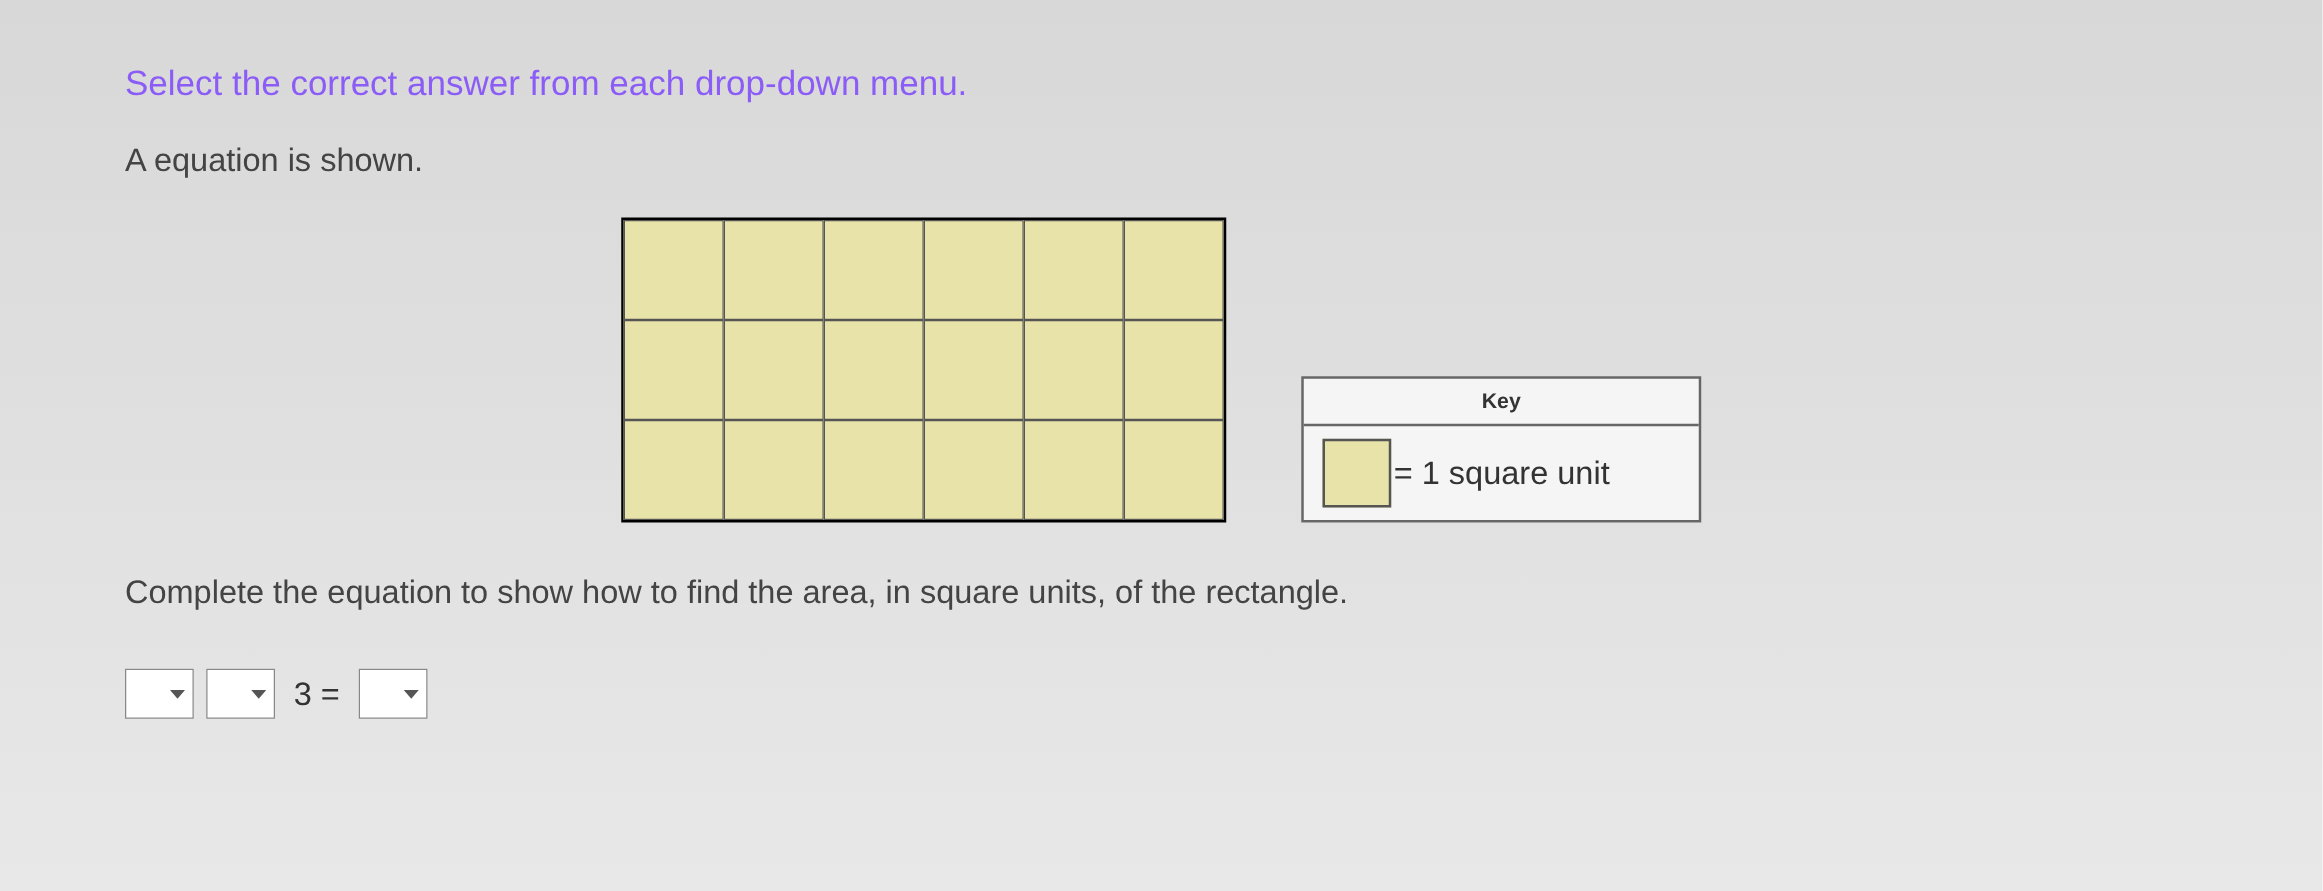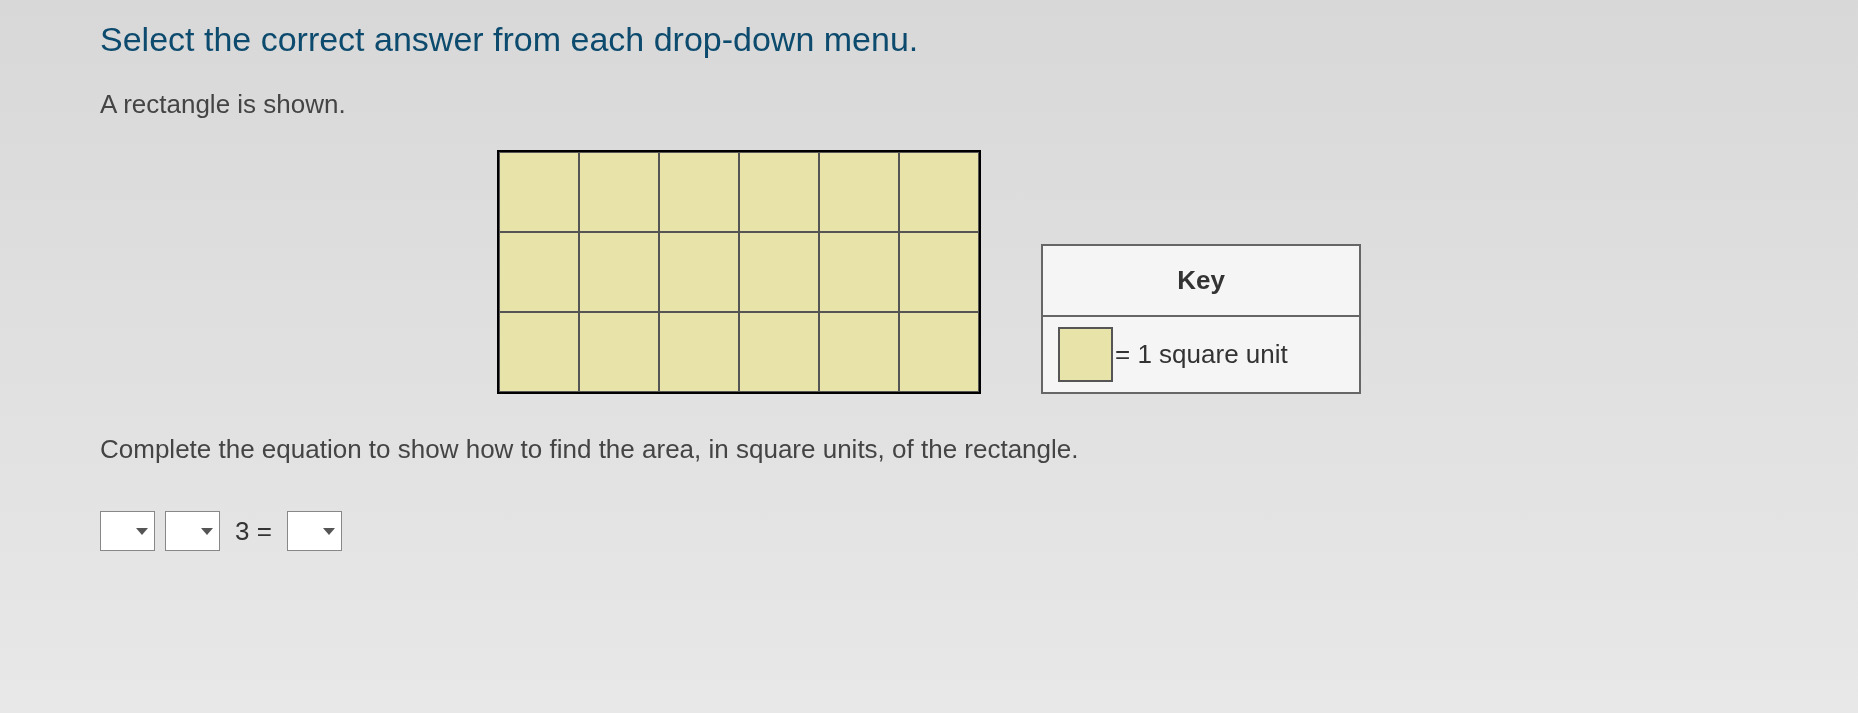--- a/index.html
+++ b/index.html
@@ -8,23 +8,24 @@
       box-sizing: border-box;
     }
     body {
       font-family: Arial, Helvetica, sans-serif;
       background: linear-gradient(to bottom, #d8d8d8, #e8e8e8);
       padding: 20px 100px;
       color: #333;
       min-height: 713px;
     }
     .instruction {
-      font-size: 34px;
-      color: #0c4a6e;
+      font-size: 28px;
+      color: #8b5cf6;
       margin-bottom: 30px;
+      margin-top: 31px;
     }
     .subtitle {
       font-size: 26px;
       color: #444;
       margin-bottom: 30px;
     }
     .visual-row {
       display: flex;
       align-items: flex-end;
       justify-content: center;
@@ -41,23 +42,23 @@
       background-color: #e8e3a8;
       border: 1px solid #555;
     }
     .key-box {
       border: 2px solid #666;
       background: #f5f5f5;
       min-width: 320px;
     }
     .key-header {
       text-align: center;
-      font-size: 26px;
+      font-size: 17px;
       font-weight: bold;
-      padding: 19px;
+      padding: 8px;
       border-bottom: 2px solid #666;
       color: #333;
     }
     .key-content {
       display: flex;
       align-items: center;
       padding: 10px 15px;
       gap: 2px;
     }
     .key-square {
@@ -104,21 +105,21 @@
       font-size: 26px;
       color: #333;
       padding: 0 5px;
     }
   </style>
 </head>
 <body>
 
 <div class="instruction">Select the correct answer from each drop-down menu.</div>
 
-<div class="subtitle">A rectangle is shown.</div>
+<div class="subtitle">A equation is shown.</div>
 
 <div class="visual-row">
   <div class="grid-container">
     <div class="grid-cell"></div>
     <div class="grid-cell"></div>
     <div class="grid-cell"></div>
     <div class="grid-cell"></div>
     <div class="grid-cell"></div>
     <div class="grid-cell"></div>
     <div class="grid-cell"></div>

